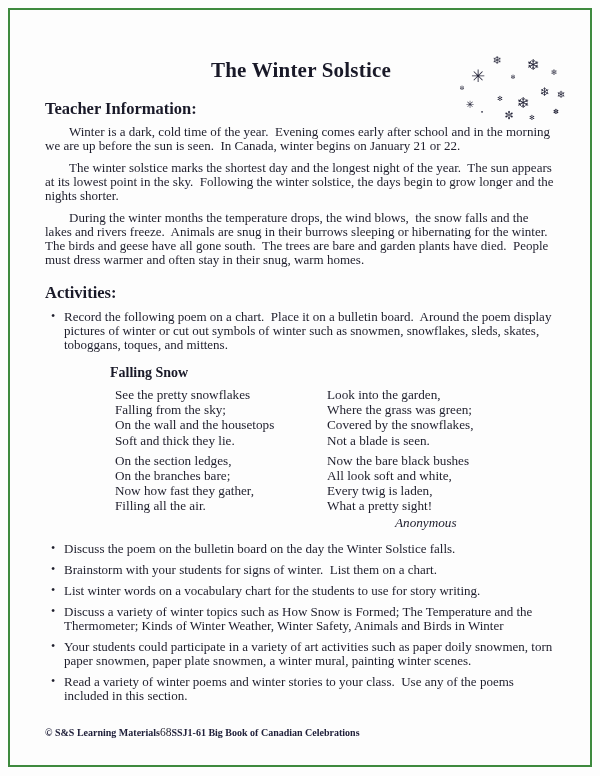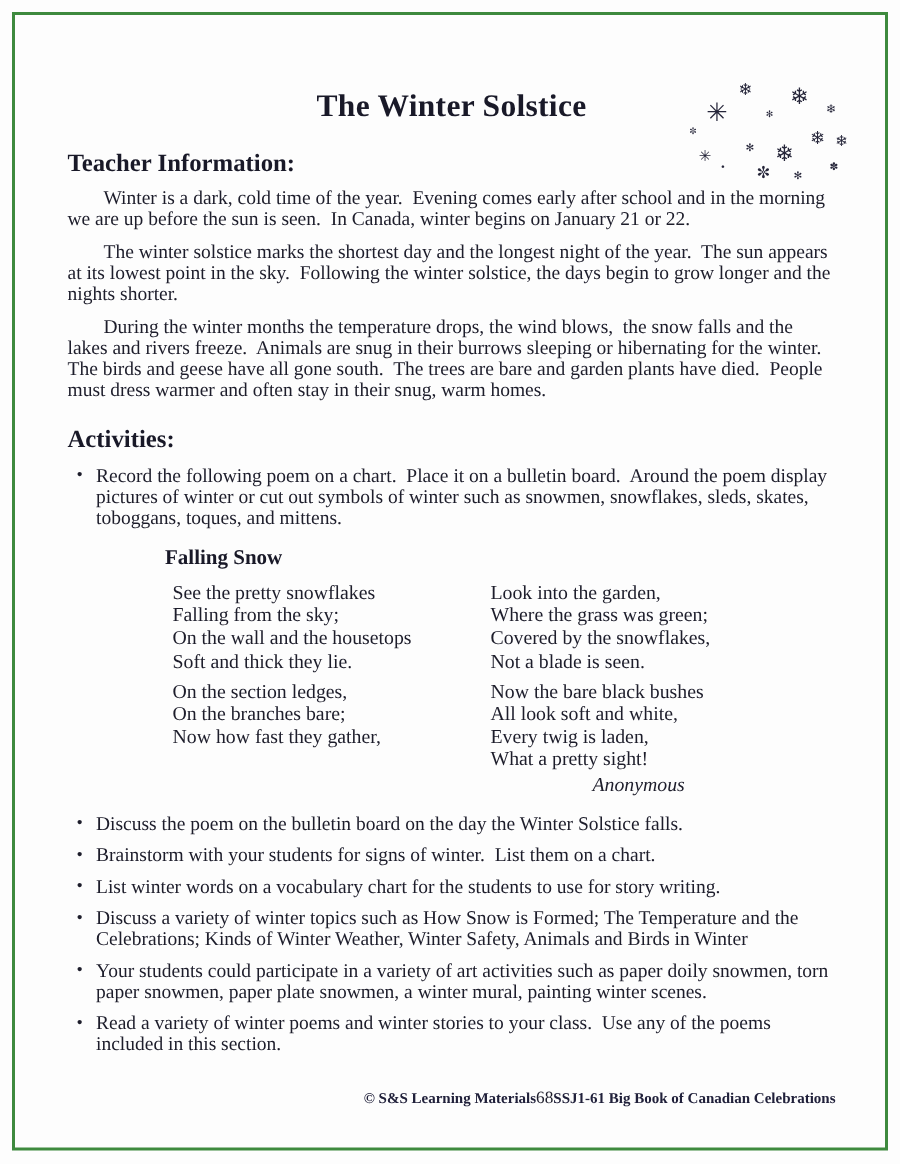--- a/index.html
+++ b/index.html
@@ -39,21 +39,21 @@
   .poem{margin:13px 0 2px 0;}
   .poem-title{font-weight:bold;font-size:14px;margin:0 0 6px 65px;color:#191928;}
   .poem-cols{display:flex;margin-left:70px;font-size:13.2px;line-height:15.2px;}
   .poem-col-left{width:212px;flex:0 0 212px;}
   .poem-col-right{flex:1;}
   .stanza{margin:0 0 5px 0;}
   .poem-line{white-space:pre;}
   .attribution{font-style:italic;padding-left:68px;margin-top:1px;}
   .footer{
     position:absolute;left:45px;right:43px;bottom:38px;
-    display:flex;justify-content:flex-end;align-items:baseline;
+    display:flex;justify-content:flex-start;align-items:baseline;
   }
   .footer .f-left,.footer .f-right{font-size:10px;font-weight:bold;color:#20203a;}
   .footer .f-center{font-size:11.5px;font-weight:normal;}
   .snow-cluster{position:absolute;top:0;left:0;width:600px;height:776px;pointer-events:none;}
   .flake{
     position:absolute;color:#26263a;
     font-family:"DejaVu Sans",sans-serif;
     transform:translate(-50%,-50%);
     line-height:1;
   }
@@ -104,20 +104,21 @@
         <div class="stanza">
           <div class="poem-line">See the pretty snowflakes</div>
           <div class="poem-line">Falling from the sky;</div>
           <div class="poem-line">On the wall and the housetops</div>
           <div class="poem-line">Soft and thick they lie.</div>
         </div>
         <div class="stanza">
           <div class="poem-line">On the section ledges,</div>
           <div class="poem-line">On the branches bare;</div>
           <div class="poem-line">Now how fast they gather,</div>
+          <div class="poem-line">Filling all the air.</div>
         </div>
       </div>
       <div class="poem-col-right">
         <div class="stanza">
           <div class="poem-line">Look into the garden,</div>
           <div class="poem-line">Where the grass was green;</div>
           <div class="poem-line">Covered by the snowflakes,</div>
           <div class="poem-line">Not a blade is seen.</div>
         </div>
         <div class="stanza">
@@ -128,21 +129,21 @@
           <div class="attribution">Anonymous</div>
         </div>
       </div>
     </div>
   </div>
 
   <ul class="bullets">
     <li>Discuss the poem on the bulletin board on the day the Winter Solstice falls.</li>
     <li>Brainstorm with your students for signs of winter.  List them on a chart.</li>
     <li>List winter words on a vocabulary chart for the students to use for story writing.</li>
-    <li>Discuss a variety of winter topics such as How Snow is Formed; The Temperature and the Celebrations; Kinds of Winter Weather, Winter Safety, Animals and Birds in Winter</li>
+    <li>Discuss a variety of winter topics such as How Snow is Formed; The Temperature and the Thermometer; Kinds of Winter Weather, Winter Safety, Animals and Birds in Winter</li>
     <li>Your students could participate in a variety of art activities such as paper doily snowmen, torn paper snowmen, paper plate snowmen, a winter mural, painting winter scenes.</li>
     <li>Read a variety of winter poems and winter stories to your class.  Use any of the poems included in this section.</li>
   </ul>
 
 </div>
 
 <div class="footer">
   <span class="f-left">© S&amp;S Learning Materials</span>
   <span class="f-center">68</span>
   <span class="f-right">SSJ1-61 Big Book of Canadian Celebrations</span>

